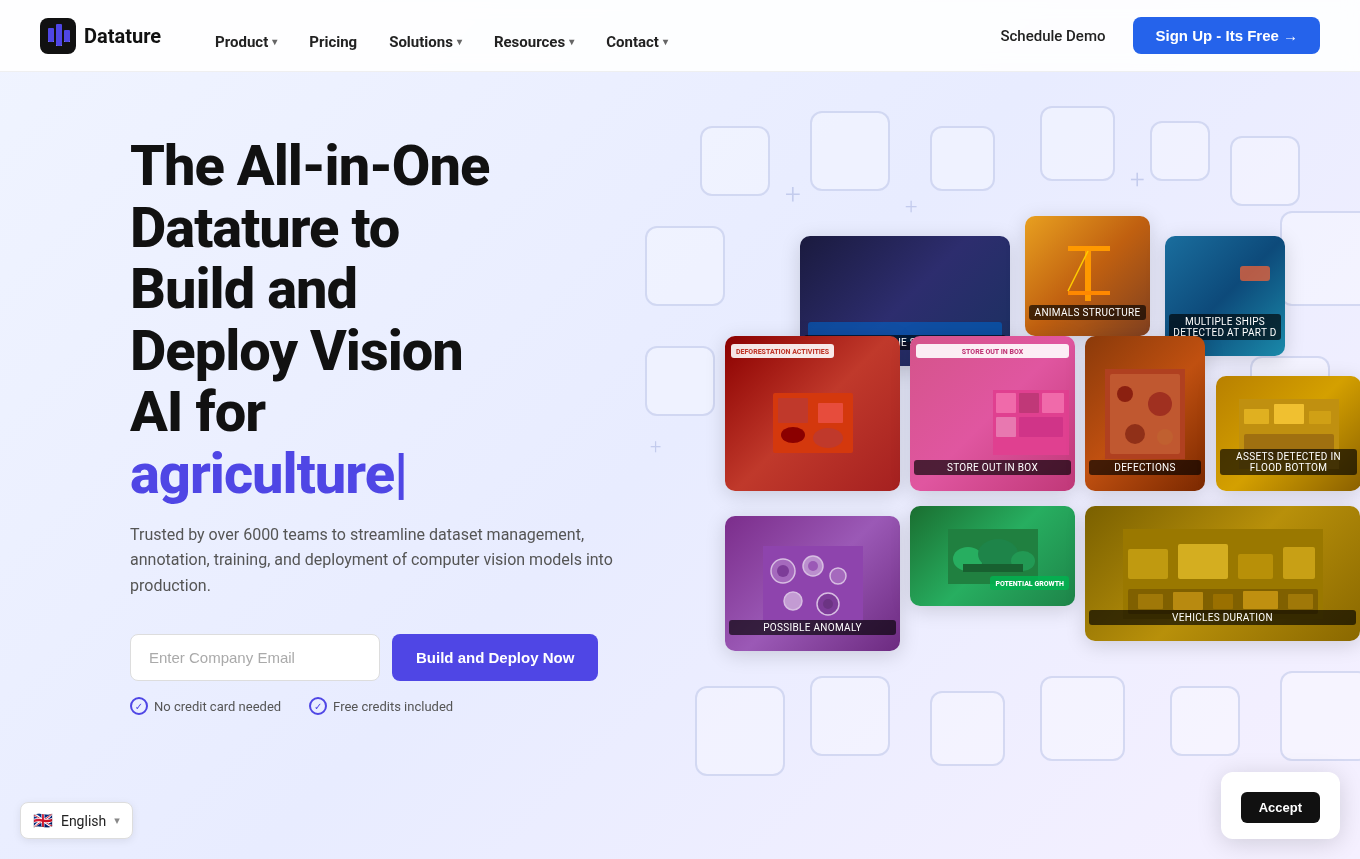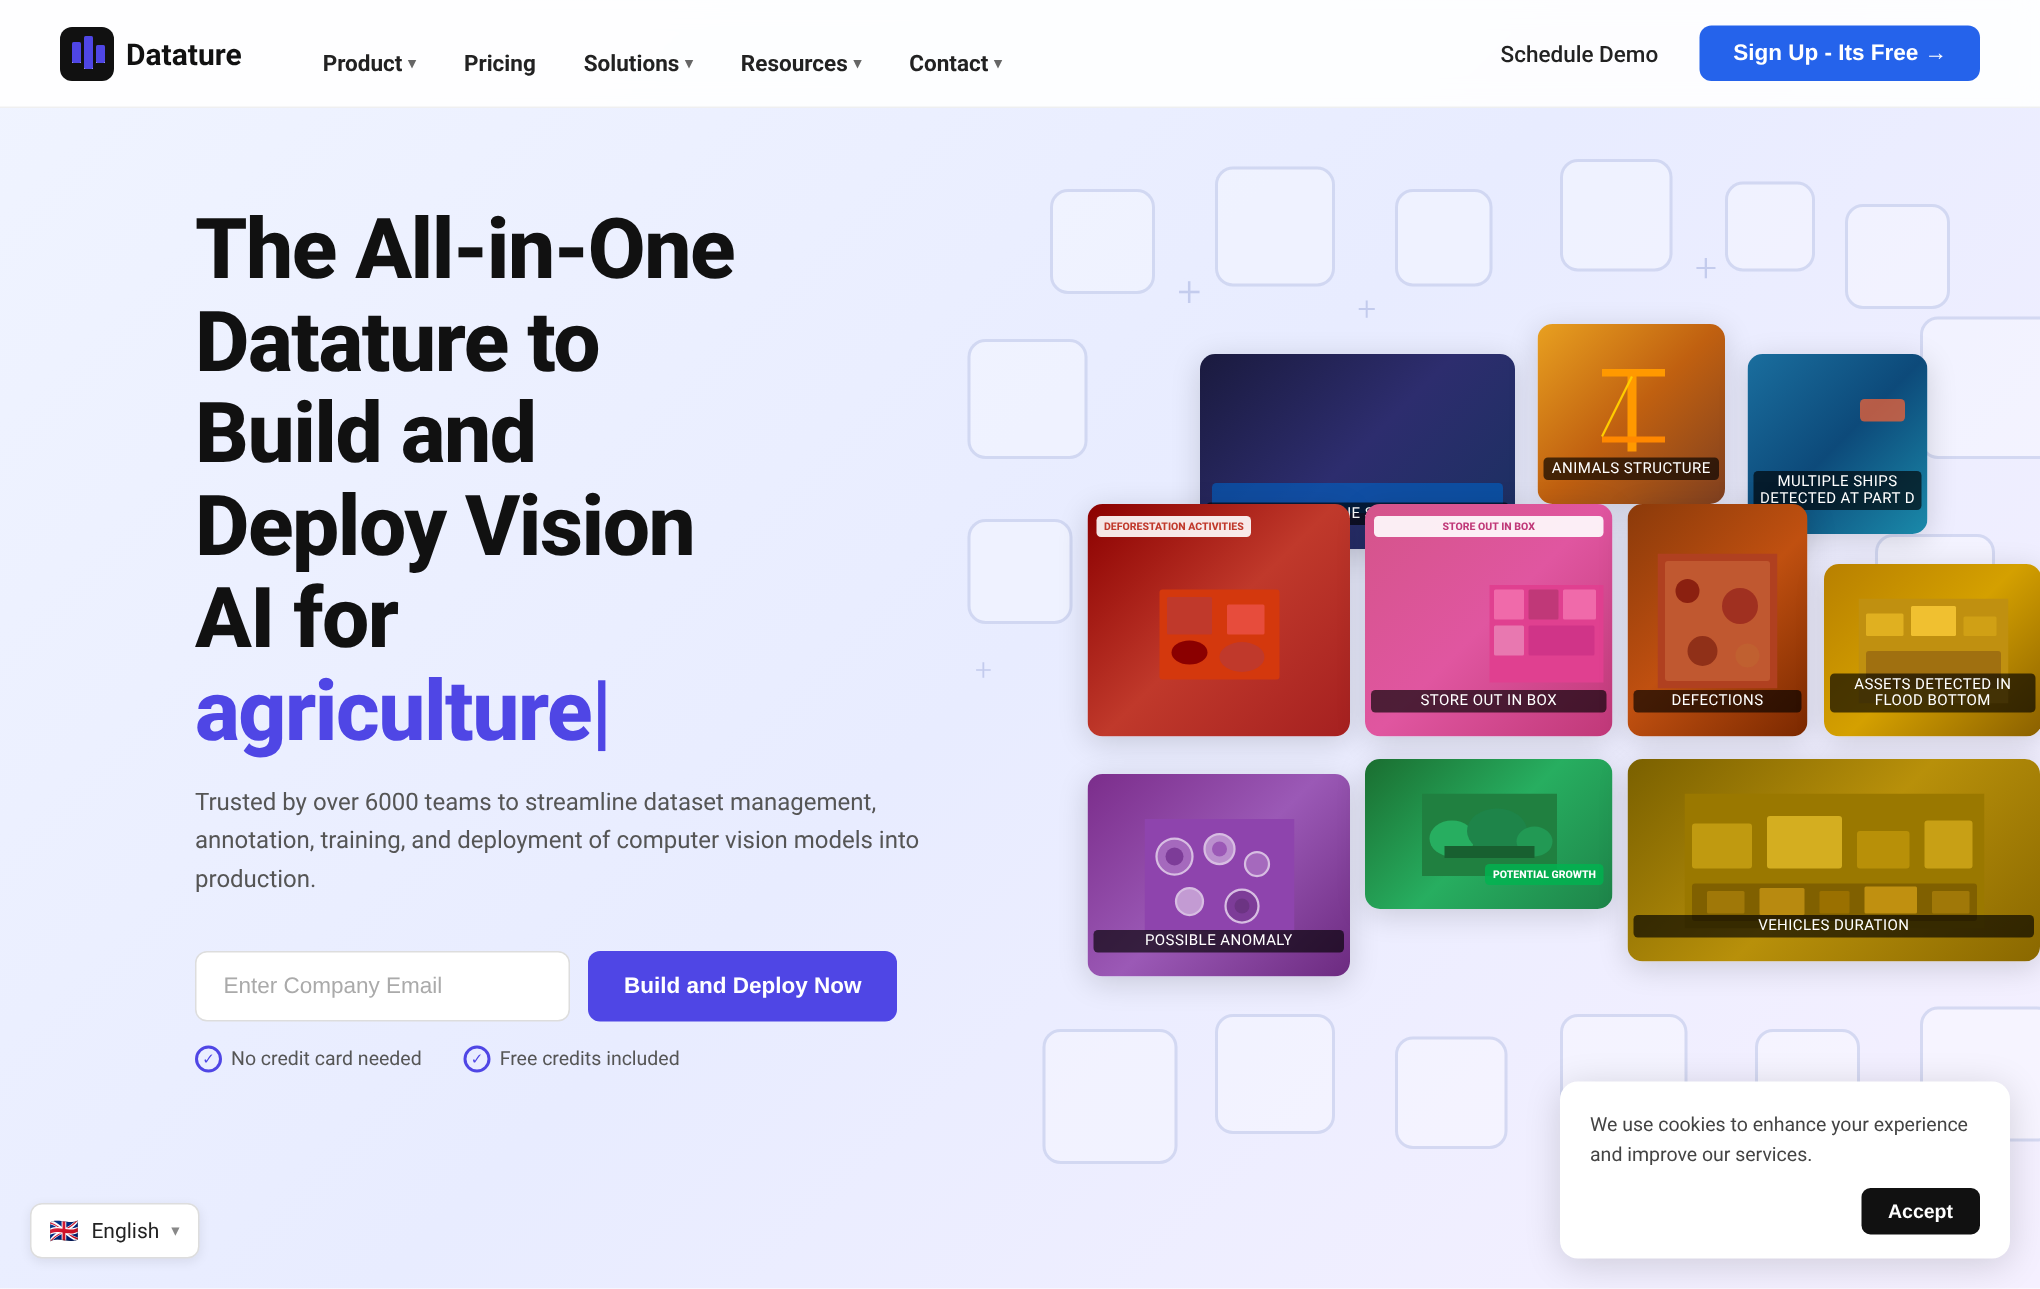--- a/index.html
+++ b/index.html
@@ -528,15 +528,14 @@
   </div>
 </section>
 
 <div class="lang-selector">
   <span class="flag-emoji">🇬🇧</span>
   <span>English</span>
   <span style="font-size:11px;color:#888;">▾</span>
 </div>
 
 <div class="cookie-banner">
-  <p class="cookie-text">We use cookies to enhance your experience and improve our services.</p>
   <button class="cookie-accept-btn">Accept</button>
 </div>
 
 </body></html>

